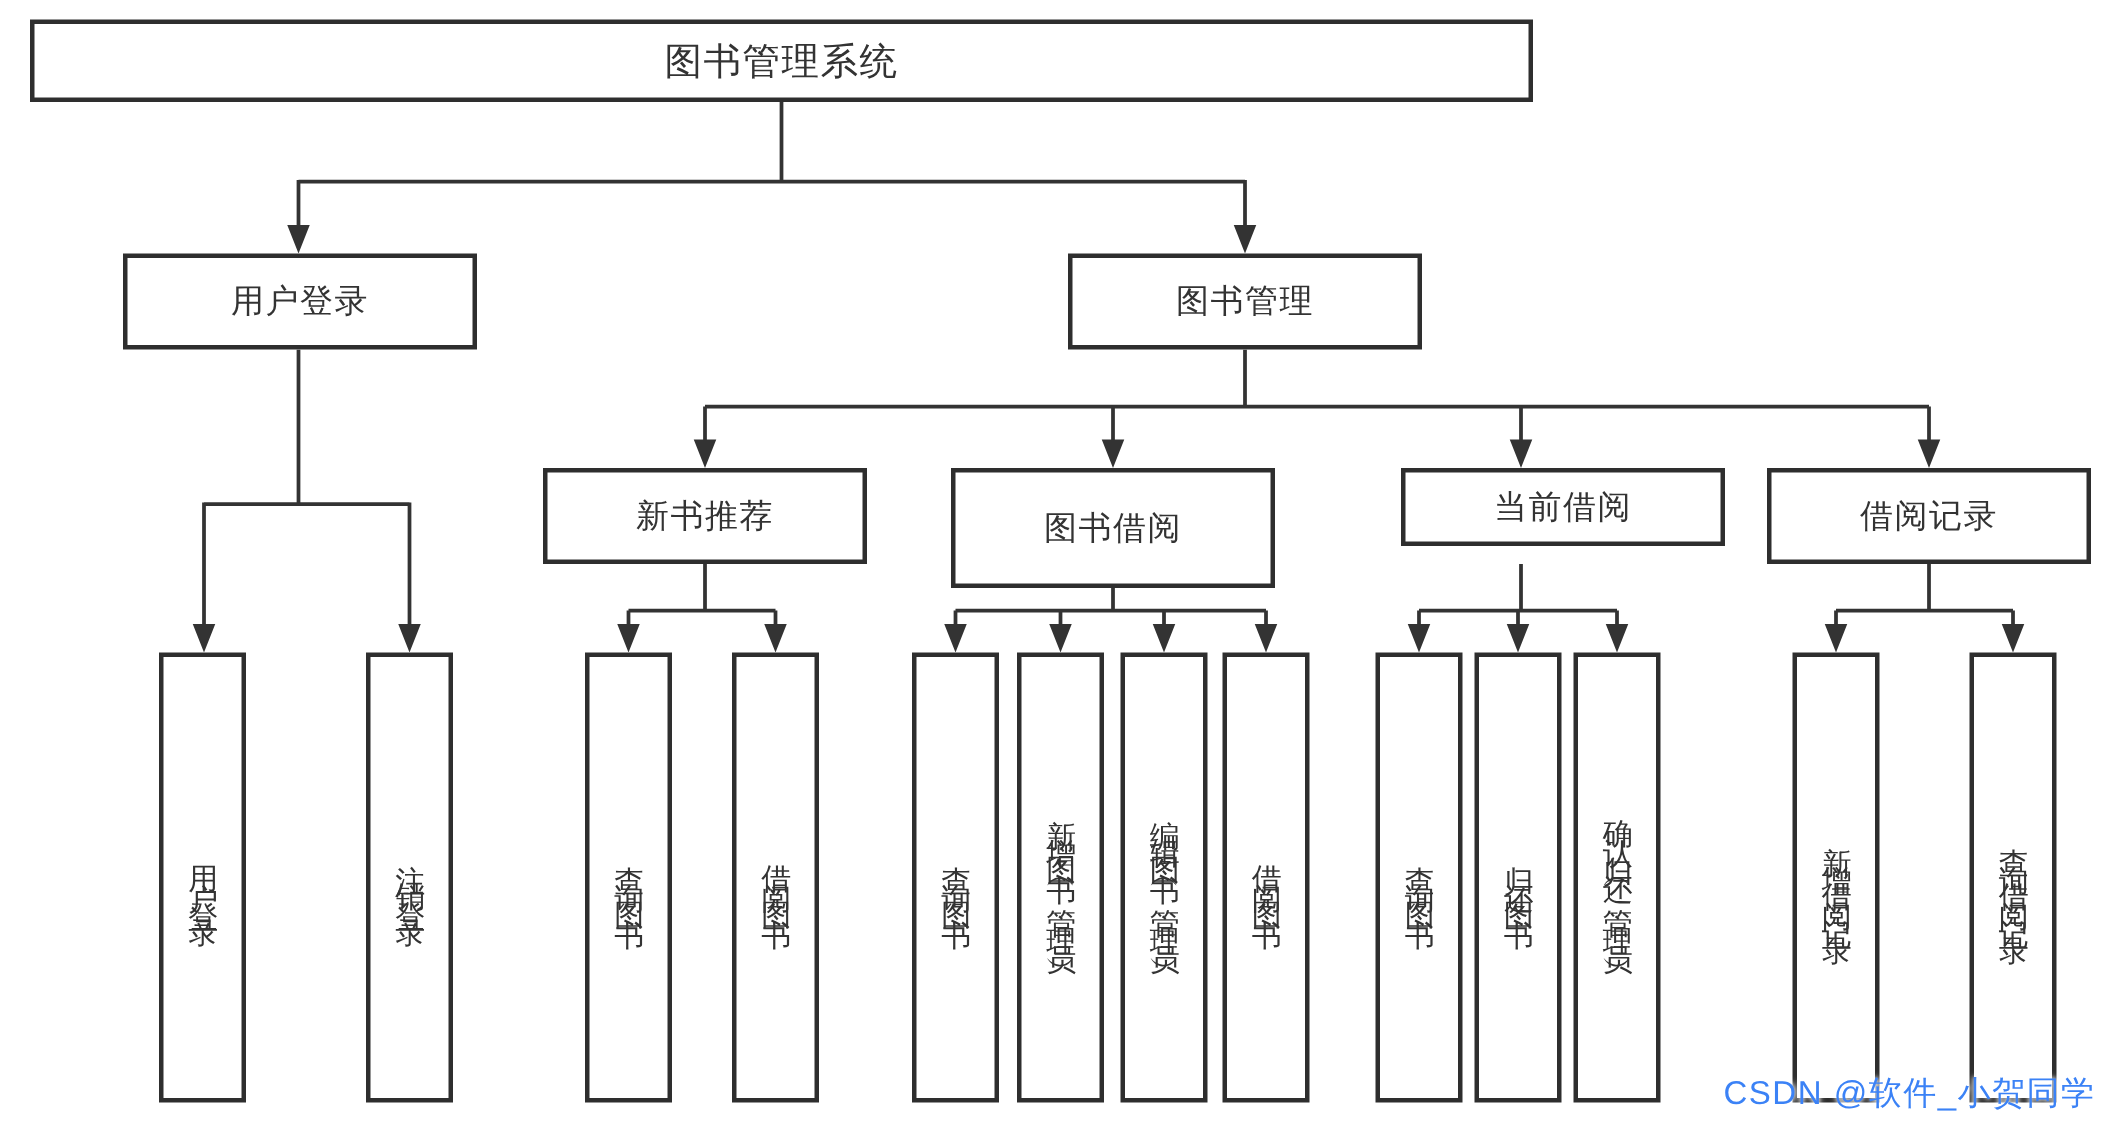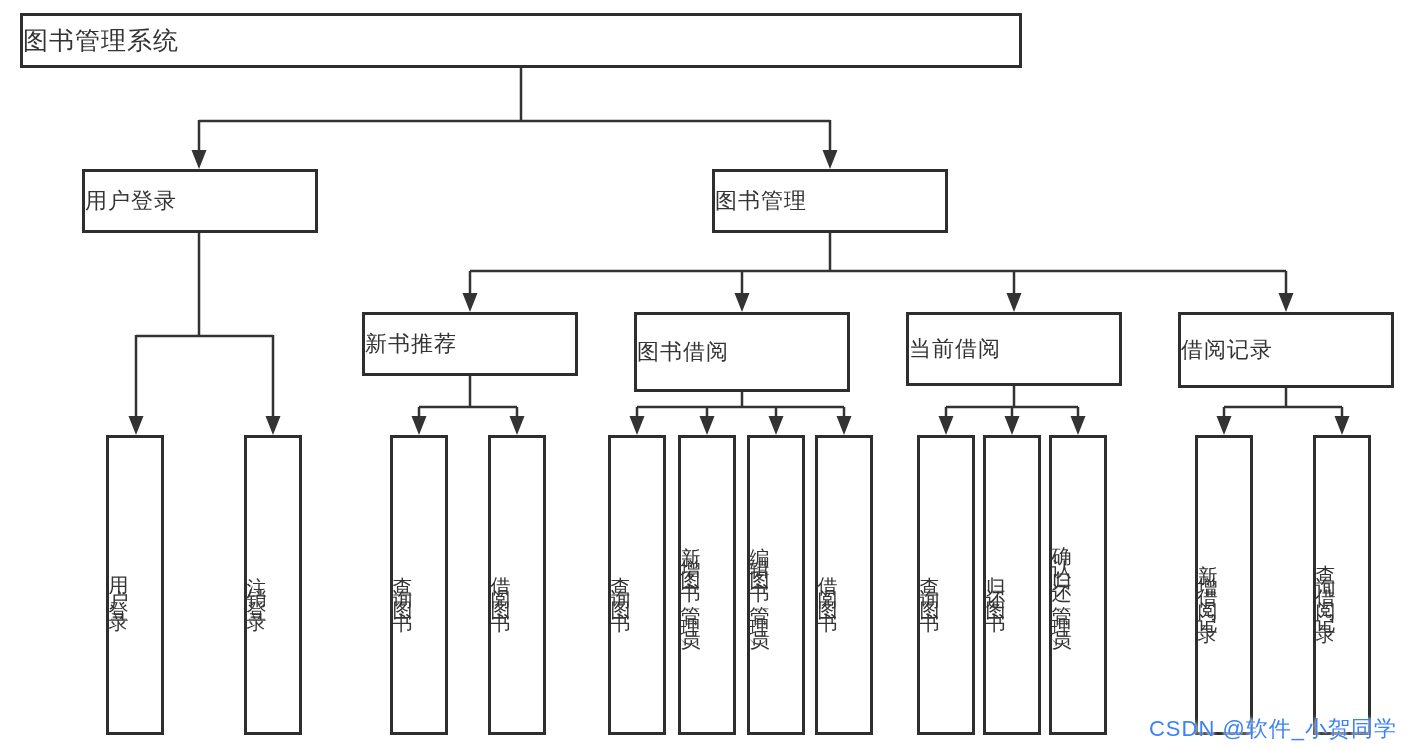--- a/index.html
+++ b/index.html
@@ -11,21 +11,21 @@
     font-family:"Liberation Serif", serif;
   }
   .connectors {
     position:absolute; left:0; top:0; z-index:1;
   }
   .node {
     position:absolute;
     box-sizing:border-box;
     background:#ffffff;
     border:3px solid #2e2e2e;
-    display:flex; align-items:center; 
+    display:flex; align-items:center; justify-content:center;
     color:#333333;
     z-index:2;
   }
   .node .lbl { white-space:nowrap; }
   .root-node .lbl { font-size:25px; letter-spacing:1px; }
   .h-node .lbl { font-size:22px; letter-spacing:1px; }
   .v-node .lbl {
     writing-mode:vertical-rl;
     text-orientation:mixed;
     font-size:20px;
@@ -91,24 +91,24 @@
   <div class="node h-node" style="left:712px; top:169px; width:236px; height:64px;">
     <span class="lbl">图书管理</span>
   </div>
 
   <div class="node h-node" style="left:362px; top:312px; width:216px; height:64px;">
     <span class="lbl">新书推荐</span>
   </div>
   <div class="node h-node" style="left:634px; top:312px; width:216px; height:80px;">
     <span class="lbl">图书借阅</span>
   </div>
-  <div class="node h-node" style="left:906px; top:312px; width:216px; height:74px;">
+  <div class="node h-node" style="left:934px; top:312px; width:216px; height:52px;">
     <span class="lbl">当前借阅</span>
   </div>
-  <div class="node h-node" style="left:1178px; top:312px; width:216px; height:76px;">
+  <div class="node h-node" style="left:1178px; top:312px; width:216px; height:64px;">
     <span class="lbl">借阅记录</span>
   </div>
 
   <div class="node v-node" style="left:106px; top:435px; width:58px; height:300px;">
     <span class="lbl">用户登录</span>
   </div>
   <div class="node v-node" style="left:244px; top:435px; width:58px; height:300px;">
     <span class="lbl">注销登录</span>
   </div>
 

